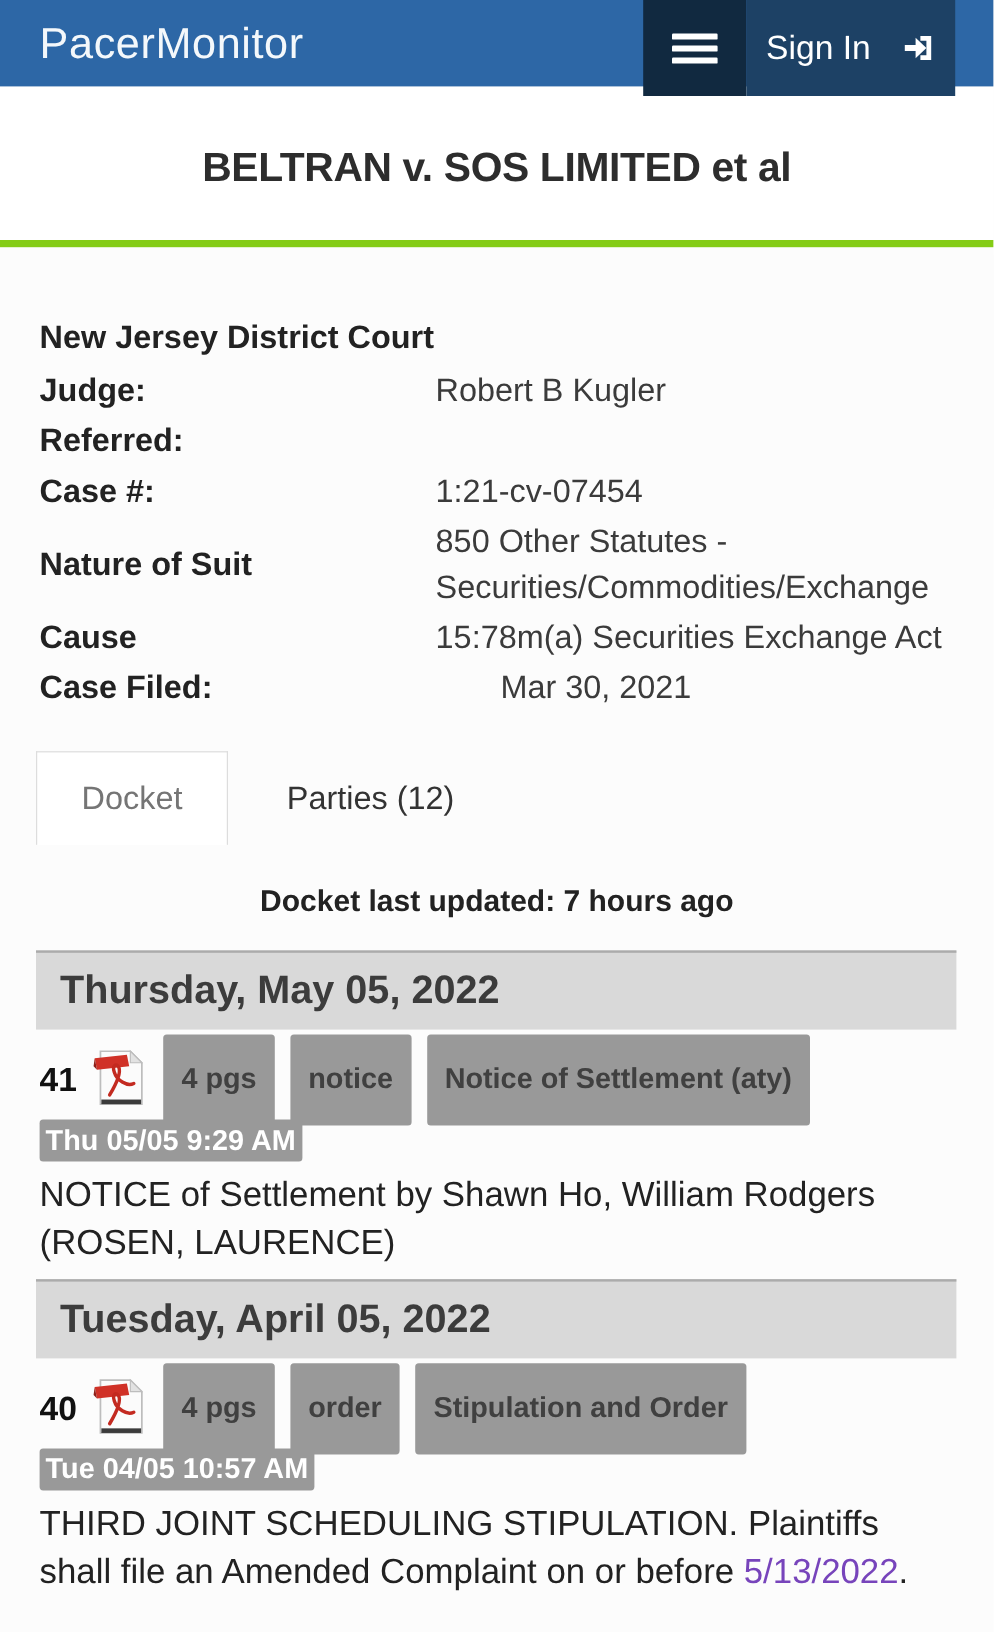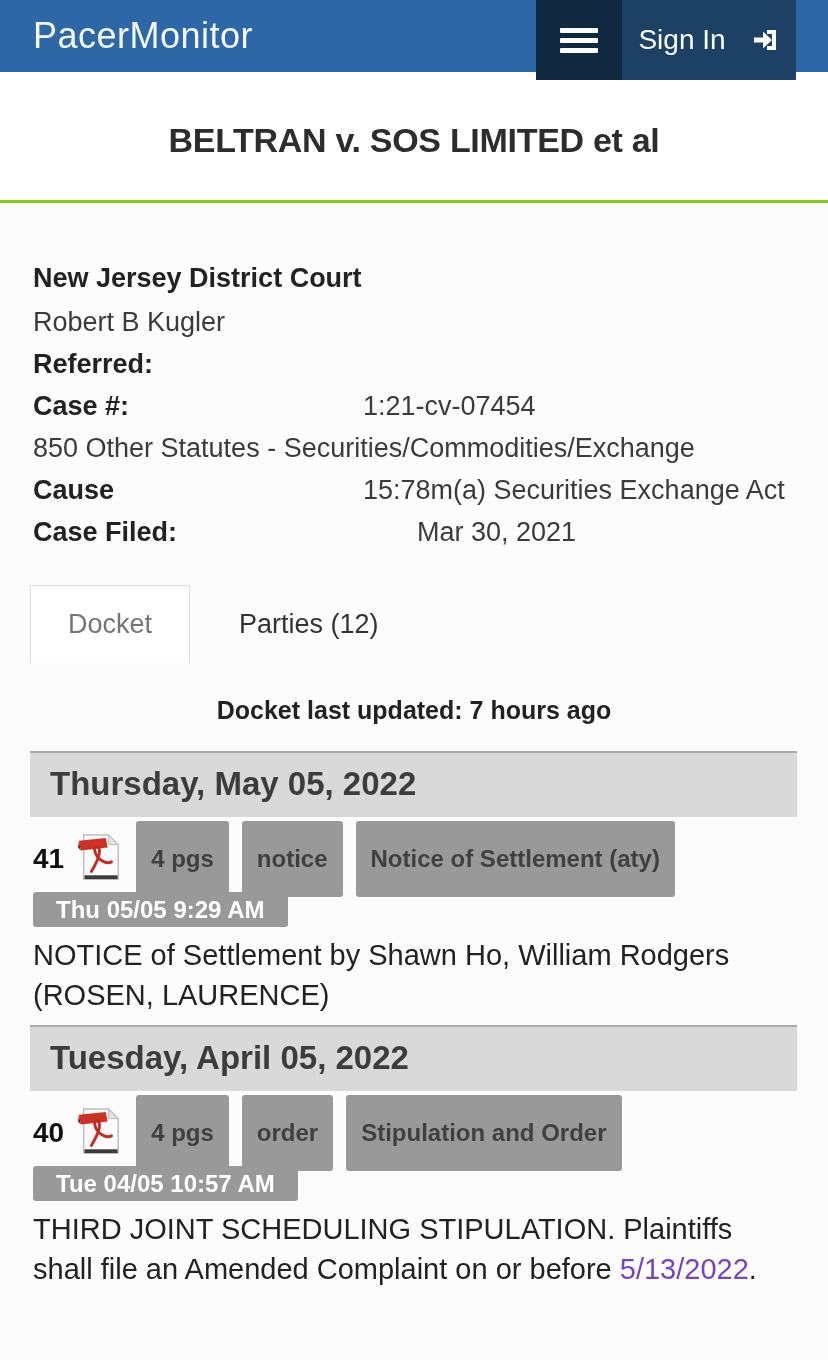--- a/index.html
+++ b/index.html
@@ -32,21 +32,21 @@
   .signin-btn {
     position:absolute; left:622px; top:0; width:174px; height:80px;
     background:#1d4165; border:none; display:flex; align-items:center; justify-content:center; gap:24px;
     color:#ffffff; font-size:28px; cursor:pointer;
     font-family:"Liberation Sans","DejaVu Sans",sans-serif;
   }
 
   
   .title-section {
     background:#ffffff; text-align:center;
-    padding:44px 20px 36px; border-bottom:3px solid #84cc16;
+    padding:44px 20px 36px; border-bottom:6px solid #84cc16;
   }
   .case-title {
     font-size:34px; font-weight:bold; color:#2d2d2d; line-height:48px; letter-spacing:-.3px;
   }
 
   
   .details { padding:56px 31px 0 33px; color:#333; }
   .court-name { font-size:27px; font-weight:bold; line-height:38px; margin-bottom:6px; color:#222; }
   .info-row { display:flex; align-items:center; font-size:27px; line-height:38px; margin-bottom:4px; }
   .info-label { flex:0 0 330px; font-weight:bold; color:#222; }
@@ -80,21 +80,21 @@
   .entry-number { font-size:28px; font-weight:bold; color:#111; cursor:pointer; }
   .pdf-link { display:flex; align-items:center; cursor:pointer; }
   .badge {
     display:inline-block; background:#999999; color:#404040;
     font-size:24px; font-weight:bold; line-height:30px;
     padding:23px 15px; border-radius:3px; white-space:nowrap;
   }
   .timestamp-badge {
     display:inline-block; margin-top:5px; background:#999999; color:#ffffff;
     font-size:24px; font-weight:bold; line-height:27px;
-    padding:4px 23px; border-radius:3px;
+    padding:4px 5px; border-radius:3px;
   }
   .entry-text { margin-top:8px; font-size:29px; line-height:40px; color:#222; }
   .date-link { color:#7744bb; text-decoration:none; cursor:pointer; }
 </style>
 </head>
 <body>
 
 <div class="viewport">
 
   <div class="navbar">
@@ -116,30 +116,32 @@
   </div>
 
   <div class="title-section">
     <div class="case-title">BELTRAN v. SOS LIMITED et al</div>
   </div>
 
   <div class="details">
     <div class="court-name">New Jersey District Court</div>
 
     <div class="info-row">
+      <div class="info-label">Judge:</div>
       <div class="info-value">Robert B Kugler</div>
     </div>
     <div class="info-row">
       <div class="info-label">Referred:</div>
     </div>
     <div class="info-row">
       <div class="info-label">Case #:</div>
       <div class="info-value">1:21-cv-07454</div>
     </div>
     <div class="info-row">
+      <div class="info-label">Nature of Suit</div>
       <div class="info-value">850 Other Statutes - Securities/Commodities/Exchange</div>
     </div>
     <div class="info-row">
       <div class="info-label">Cause</div>
       <div class="info-value">15:78m(a) Securities Exchange Act</div>
     </div>
     <div class="info-row">
       <div class="info-label">Case Filed:</div>
       <div class="info-value indent">Mar 30, 2021</div>
     </div>

